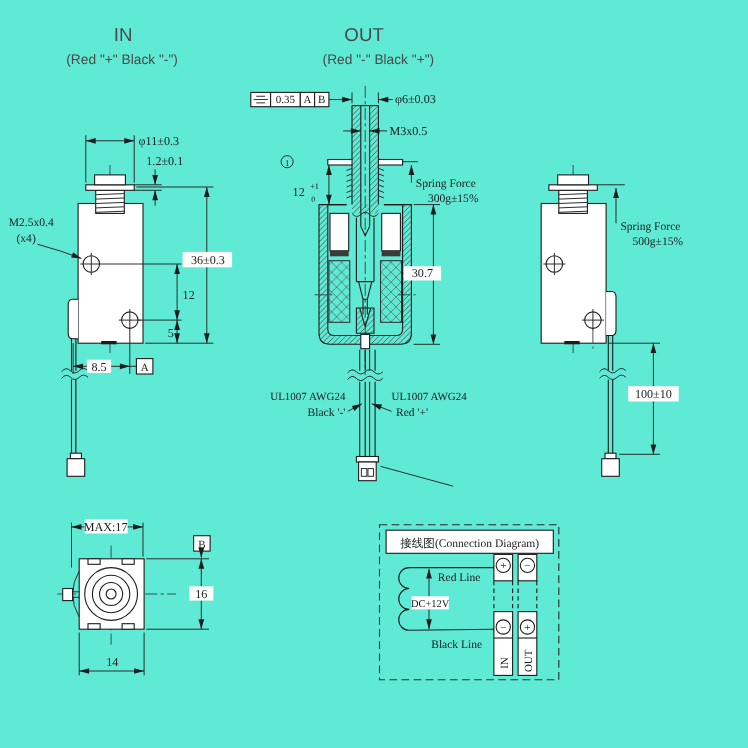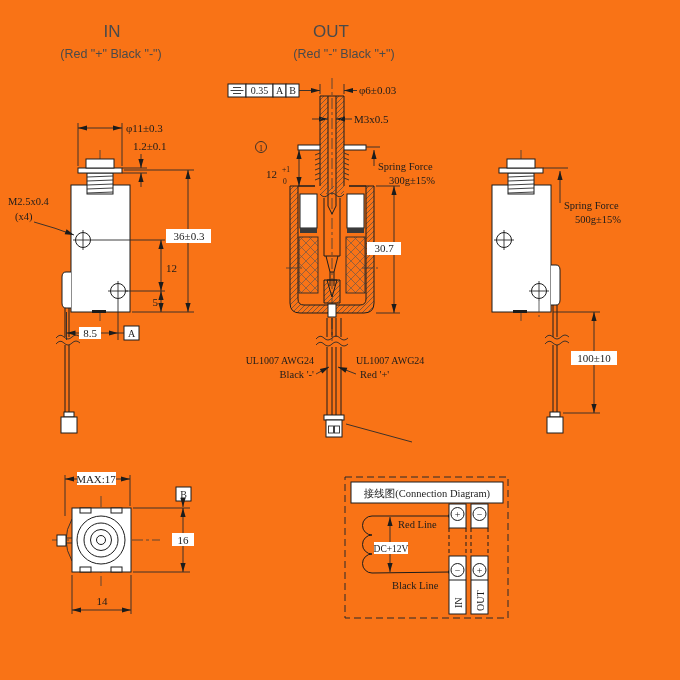--- a/index.html
+++ b/index.html
@@ -1,16 +1,16 @@
 <!DOCTYPE html>
 <html><head>
 <meta charset="utf-8">
 <style>
   html,body{margin:0;padding:0;background:#ffffff;}
-  #canvas{position:relative;width:680px;height:680px;background:#f97316;overflow:hidden;}
+  #canvas{position:relative;width:680px;height:680px;background:#5eead4;overflow:hidden;}
   svg{position:absolute;left:0;top:0;}
   .hdr{font-family:"Liberation Sans",sans-serif;fill:#4a4a4a;}
   .t{font-family:"Liberation Serif","DejaVu Serif",serif;fill:#1c1c1c;}
   .ln{stroke:#1c1c1c;stroke-width:1;fill:none;}
   .thin{stroke:#2a2a2a;stroke-width:0.9;fill:none;}
   .cl{stroke:#3a3a3a;stroke-width:0.8;fill:none;stroke-dasharray:11 3 3 3;}
   .dash{stroke:#2a2a2a;stroke-width:1;fill:none;stroke-dasharray:7 4;}
   .wf{fill:#ffffff;stroke:#1c1c1c;stroke-width:1;}
 </style>
 </head>

